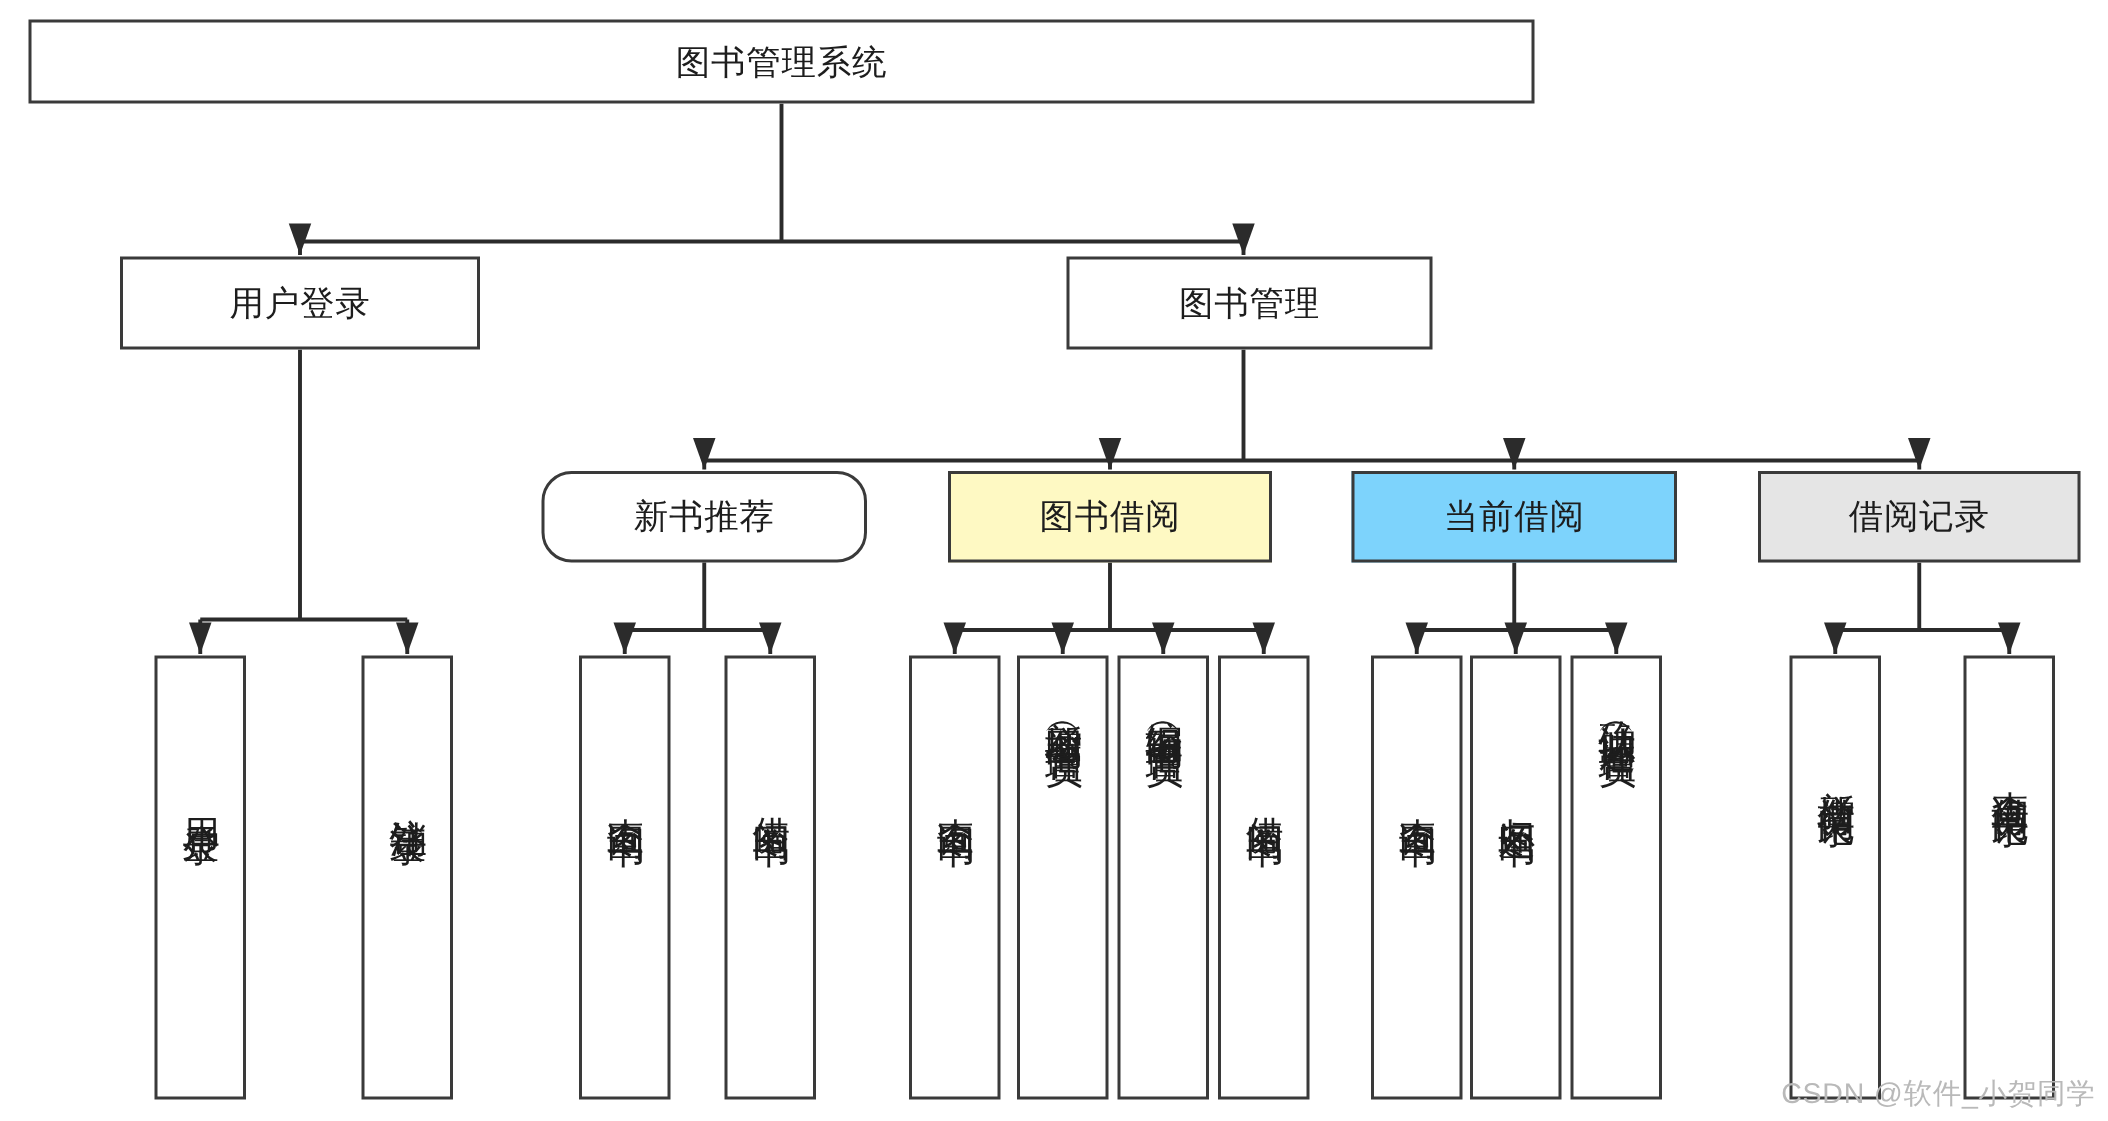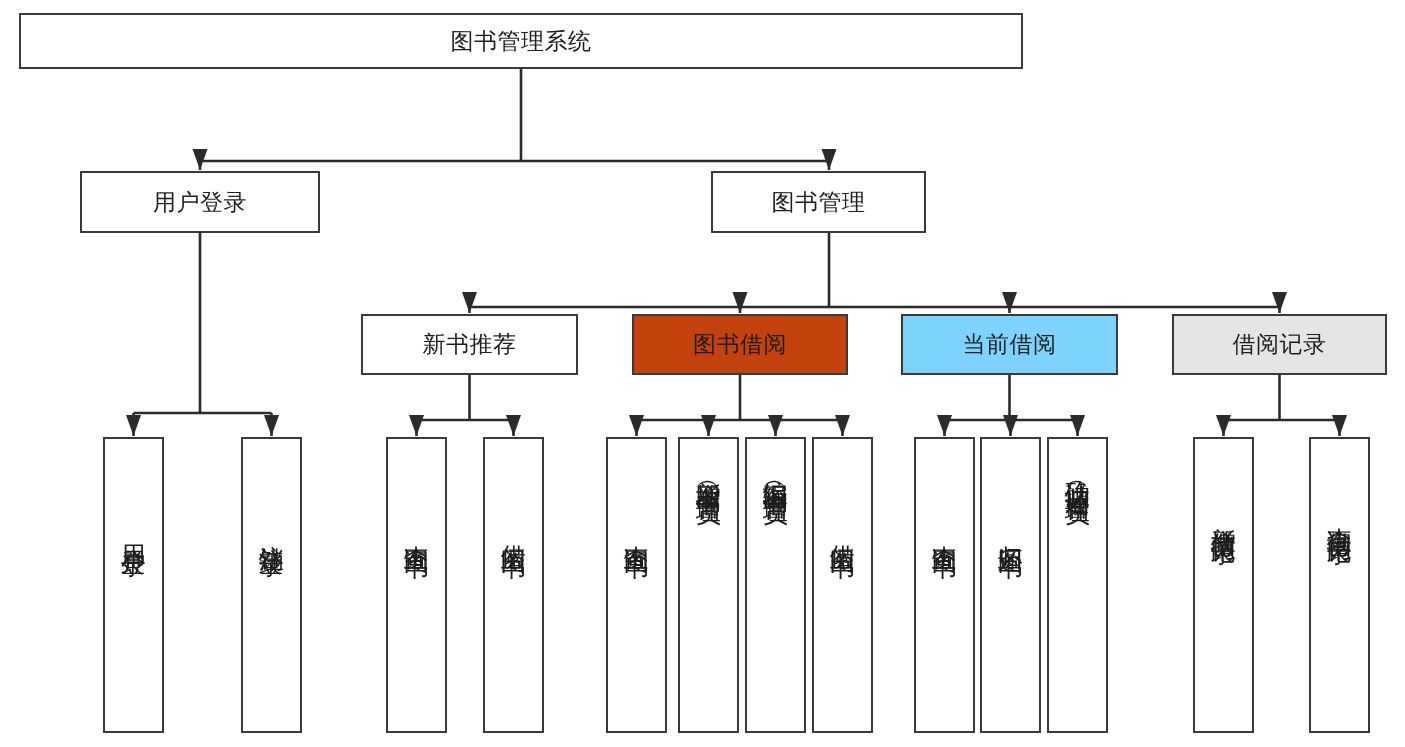--- a/index.html
+++ b/index.html
@@ -134,27 +134,27 @@
       <line x1="1339.5" y1="420" x2="1339.5" y2="436" stroke="#2b2b2b" stroke-width="2.6"></line>
       <polygon points="1332,415 1347,415 1339.5,436" fill="#2b2b2b"></polygon>
     </svg>
   <div id="nodes">
       <div class="node horizontal" style="left: 19px; top: 13px; width: 1004px; height: 56px; border-color: rgb(58, 58, 58); background: rgb(255, 255, 255); color: rgb(29, 29, 29);">
         <span class="label">图书管理系统</span>
       </div>
       <div class="node horizontal" style="left: 80px; top: 171px; width: 240px; height: 62px; border-color: rgb(58, 58, 58); background: rgb(255, 255, 255); color: rgb(29, 29, 29);">
         <span class="label">用户登录</span>
       </div>
-      <div class="node horizontal" style="left: 711px; top: 171px; width: 215px; height: 62px; border-color: rgb(58, 58, 58); background: rgb(255, 255, 255); color: rgb(29, 29, 29);">
+      <div class="node horizontal" style="left: 711px; top: 171px; width: 244px; height: 62px; border-color: rgb(58, 58, 58); background: rgb(255, 255, 255); color: rgb(29, 29, 29);">
         <span class="label">图书管理</span>
       </div>
-      <div class="node horizontal" style="left: 361px; top: 314px; width: 217px; height: 61px; border-color: rgb(58, 58, 58); background: rgb(255, 255, 255); color: rgb(29, 29, 29);">
+      <div class="node horizontal" style="left: 361px; top: 314px; width: 217px; height: 61px; border-color: rgb(58, 58, 58); background: rgb(255, 255, 255); color: rgb(29, 29, 29); border-radius: 20px;">
         <span class="label">新书推荐</span>
       </div>
-      <div class="node horizontal" style="left: 632px; top: 314px; width: 216px; height: 61px; border-color: rgb(58, 58, 58); background: #c2410c; color: rgb(29, 29, 29);">
+      <div class="node horizontal" style="left: 632px; top: 314px; width: 216px; height: 61px; border-color: rgb(58, 58, 58); background: #fef9c3; color: rgb(29, 29, 29);">
         <span class="label">图书借阅</span>
       </div>
       <div class="node horizontal" style="left: 901px; top: 314px; width: 217px; height: 61px; border-color: rgb(58, 58, 58); background: #7dd3fc; color: rgb(29, 29, 29);">
         <span class="label">当前借阅</span>
       </div>
       <div class="node horizontal" style="left: 1172px; top: 314px; width: 215px; height: 61px; border-color: rgb(58, 58, 58); background: #e5e5e5; color: rgb(29, 29, 29);">
         <span class="label">借阅记录</span>
       </div>
       <div class="node vertical mid" style="left: 103px; top: 437px; width: 61px; height: 296px; border-color: rgb(58, 58, 58); background: rgb(255, 255, 255); color: rgb(29, 29, 29);">
         <span class="label">用户登录</span>
@@ -189,13 +189,14 @@
       <div class="node vertical high" style="left: 1047px; top: 437px; width: 61px; height: 296px; border-color: rgb(58, 58, 58); background: rgb(255, 255, 255); color: rgb(29, 29, 29);">
         <span class="label">确认归还（管理员）</span>
       </div>
       <div class="node vertical midlow" style="left: 1193px; top: 437px; width: 61px; height: 296px; border-color: rgb(58, 58, 58); background: rgb(255, 255, 255); color: rgb(29, 29, 29);">
         <span class="label">新增借阅记录</span>
       </div>
       <div class="node vertical midlow" style="left: 1309px; top: 437px; width: 61px; height: 296px; border-color: rgb(58, 58, 58); background: rgb(255, 255, 255); color: rgb(29, 29, 29);">
         <span class="label">查询借阅记录</span>
       </div>
     </div>
+  <div id="watermark">CSDN @软件_小贺同学</div>
 </div>
 
 </body></html>

